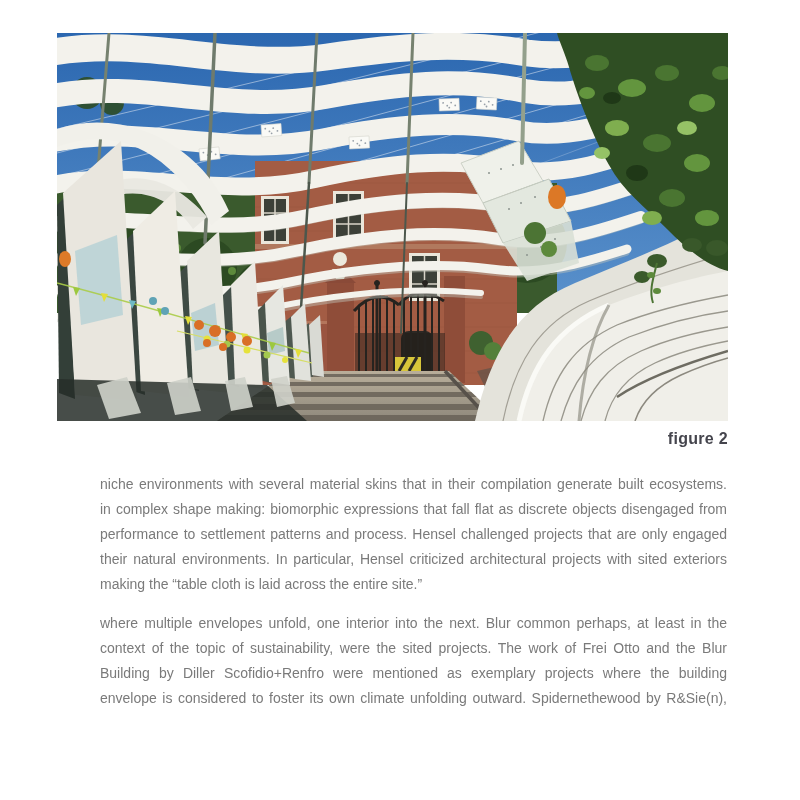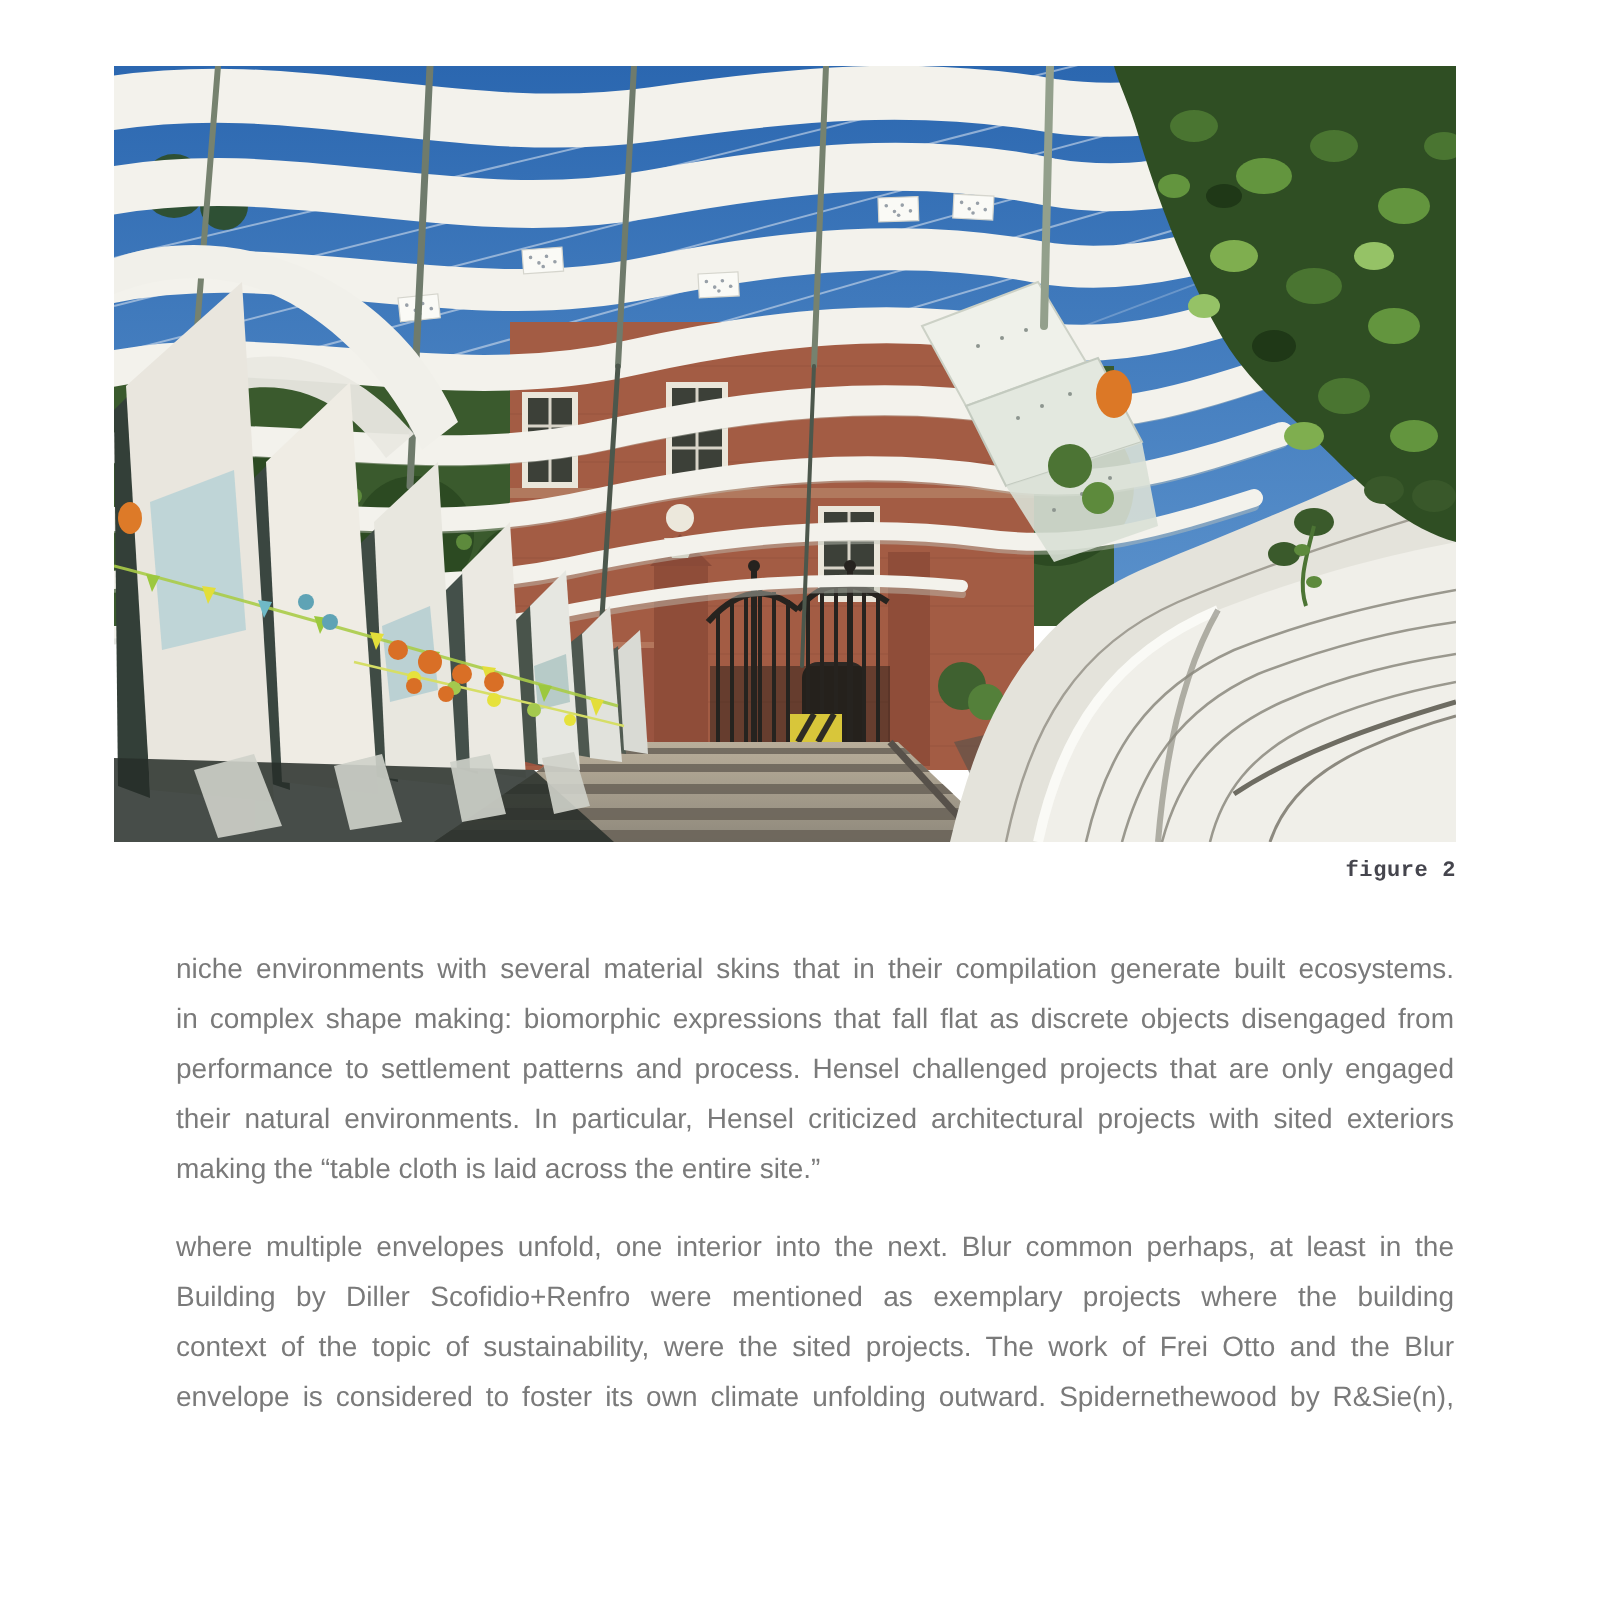--- a/index.html
+++ b/index.html
@@ -1,24 +1,24 @@
 <!DOCTYPE html>
 <html><head>
 <meta charset="utf-8">
 <style>
   html,body{margin:0;padding:0;background:#ffffff;}
   body{width:800px;height:800px;position:relative;overflow:hidden;
        font-family:"Liberation Sans",sans-serif;}
   .photo{position:absolute;left:57px;top:33px;width:671px;height:388px;}
   .photo svg{display:block;width:100%;height:100%;}
   .figcap{position:absolute;left:57px;top:430px;width:671px;text-align:right;
-          font-size:11px;font-weight:bold;color:#45454d;letter-spacing:.3px;font-family:Liberation Mono, monospace;}
+          font-size:16px;font-weight:bold;color:#45454d;letter-spacing:.3px;}
   .bodytext{position:absolute;left:84px;top:472px;width:643px;color:#7a7a7a;
             font-size:14px;line-height:25px;}
-  .para{margin:0 0 14px 4px;}
+  .para{margin:0 0 14px 16px;}
   .line{text-align:justify;text-align-last:justify;}
   .line.last{text-align-last:left;}
 </style>
 </head>
 <body>
 
 <figure style="margin:0">
   <div class="photo">
     <svg viewBox="0 0 671 388" preserveAspectRatio="none">
       <defs>
@@ -351,17 +351,17 @@
 <div class="bodytext">
   <div class="para">
     <div class="line">niche environments with several material skins that in their compilation generate built ecosystems.</div>
     <div class="line">in complex shape making: biomorphic expressions that fall flat as discrete objects disengaged from</div>
     <div class="line">performance to settlement patterns and process. Hensel challenged projects that are only engaged</div>
     <div class="line">their natural environments. In particular, Hensel criticized architectural projects with sited exteriors</div>
     <div class="line last">making the “table cloth is laid across the entire site.”</div>
   </div>
   <div class="para">
     <div class="line">where multiple envelopes unfold, one interior into the next. Blur common perhaps, at least in the</div>
+    <div class="line">context of the topic of sustainability, were the sited projects. The work of Frei Otto and the Blur</div>
     <div class="line">Building by Diller Scofidio+Renfro were mentioned as exemplary projects where the building</div>
-    <div class="line">context of the topic of sustainability, were the sited projects. The work of Frei Otto and the Blur</div>
     <div class="line">envelope is considered to foster its own climate unfolding outward. Spidernethewood by R&amp;Sie(n),</div>
   </div>
 </div>
 
 </body></html>

